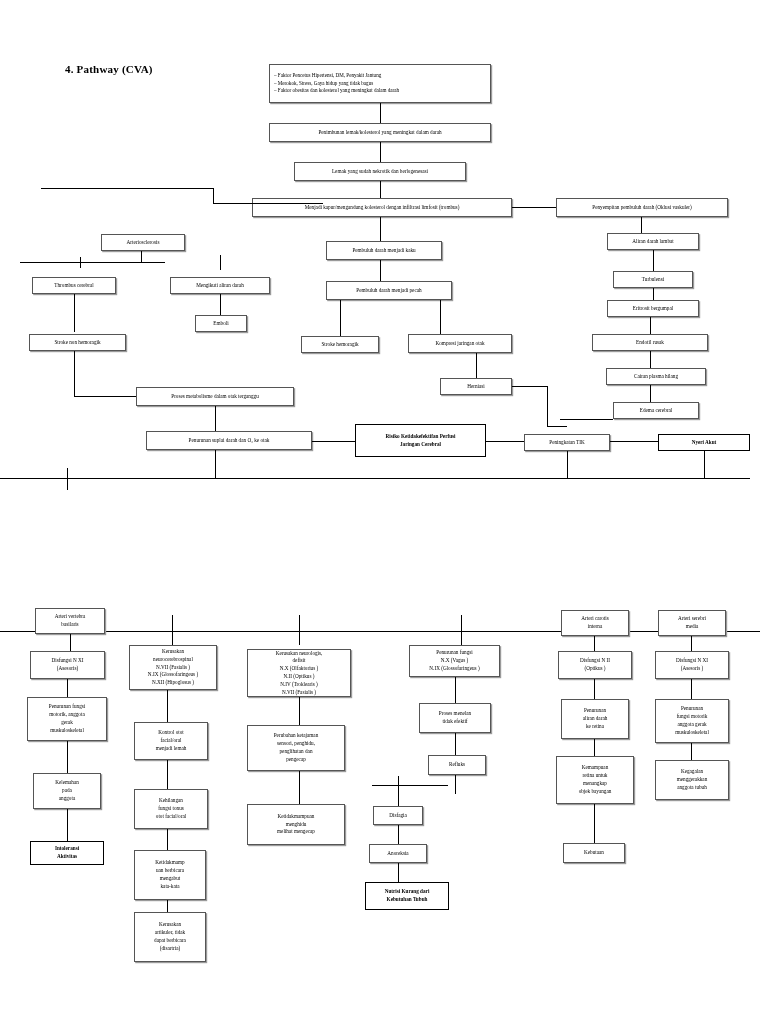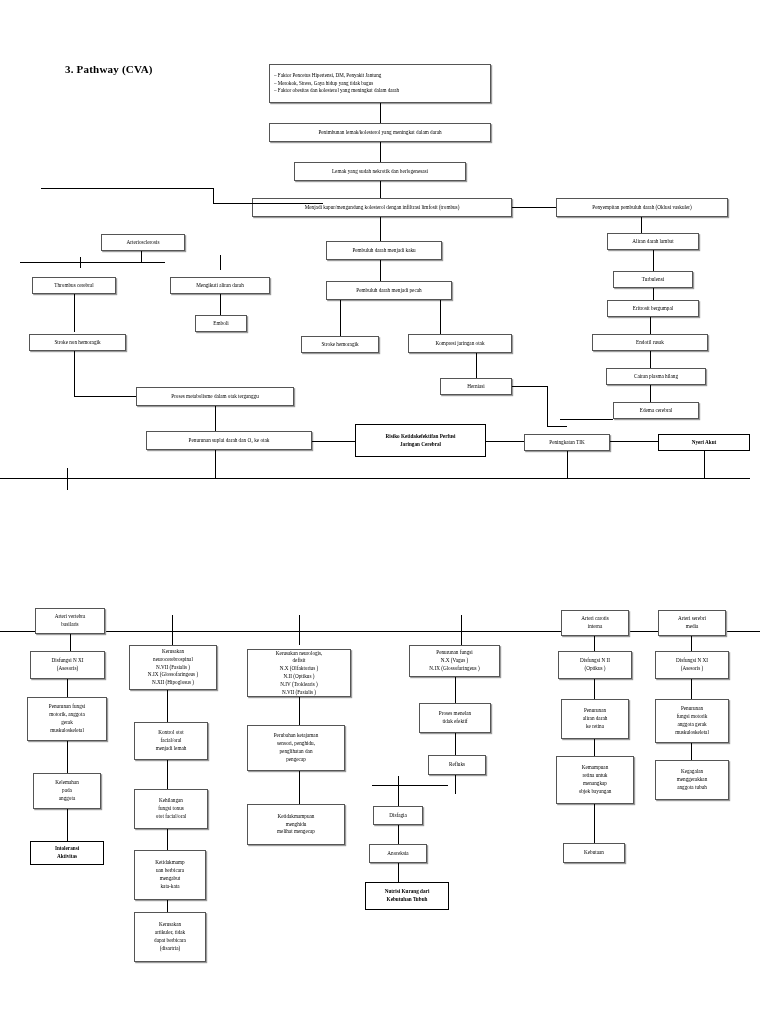--- a/index.html
+++ b/index.html
@@ -43,21 +43,21 @@
 
   .ln{position:absolute;background:#000;}
   .lnh{height:1px;}
   .lnv{width:1px;}
 </style>
 </head>
 <body>
 
 <div id="canvas">
 
-  <div class="title" style="left:65px;top:63px;"><span>3. Pathway (CVA)</span></div>
+  <div class="title" style="left:65px;top:63px;"><span>4. Pathway (CVA)</span></div>
 
   <div class="box shadow left" style="left:269px;top:64px;width:222px;height:39px;font-size:5.1px;">
       <span>–  Faktor Pencetus Hipertensi, DM, Penyakit Jantung
 –  Merokok,  Stress,  Gaya hidup yang tidak bagus
 –  Faktor obesitas dan kolesterol yang meningkat dalam darah</span>
     </div>
 
   <div class="ln lnv" style="left:380px;top:103px;height:20px;"></div>
 
   <div class="box shadow" style="left:269px;top:123px;width:222px;height:19px;">

